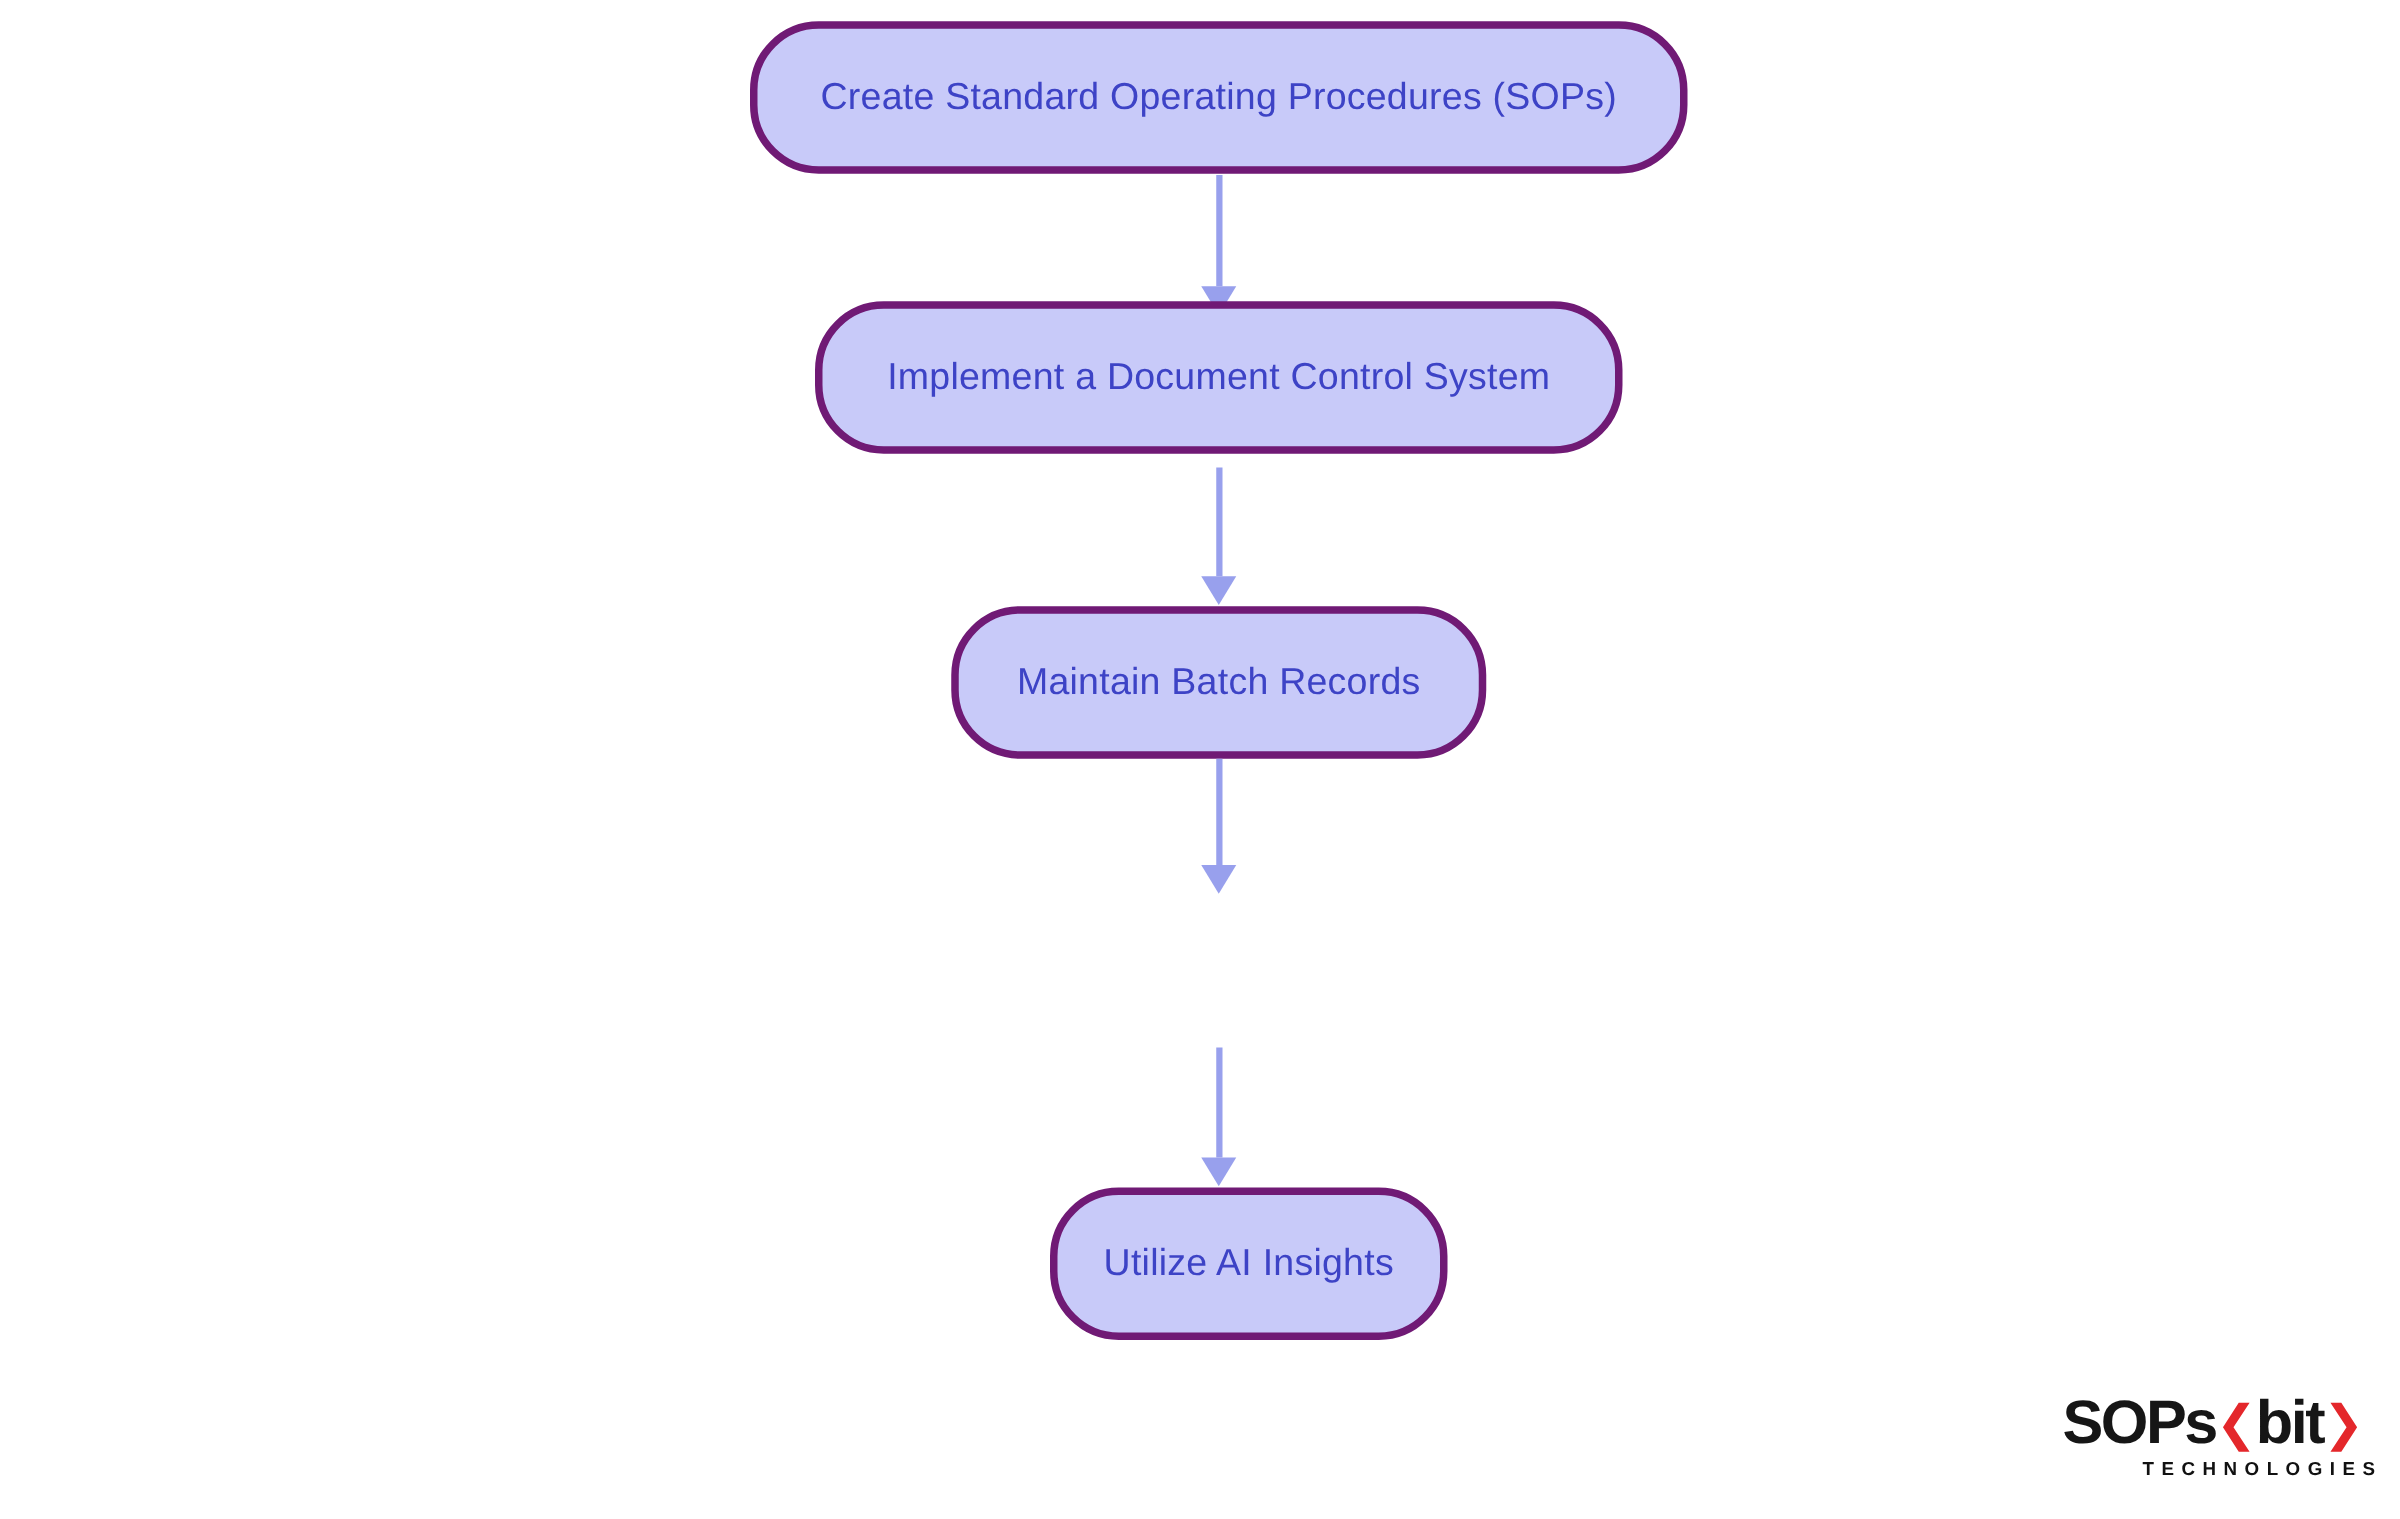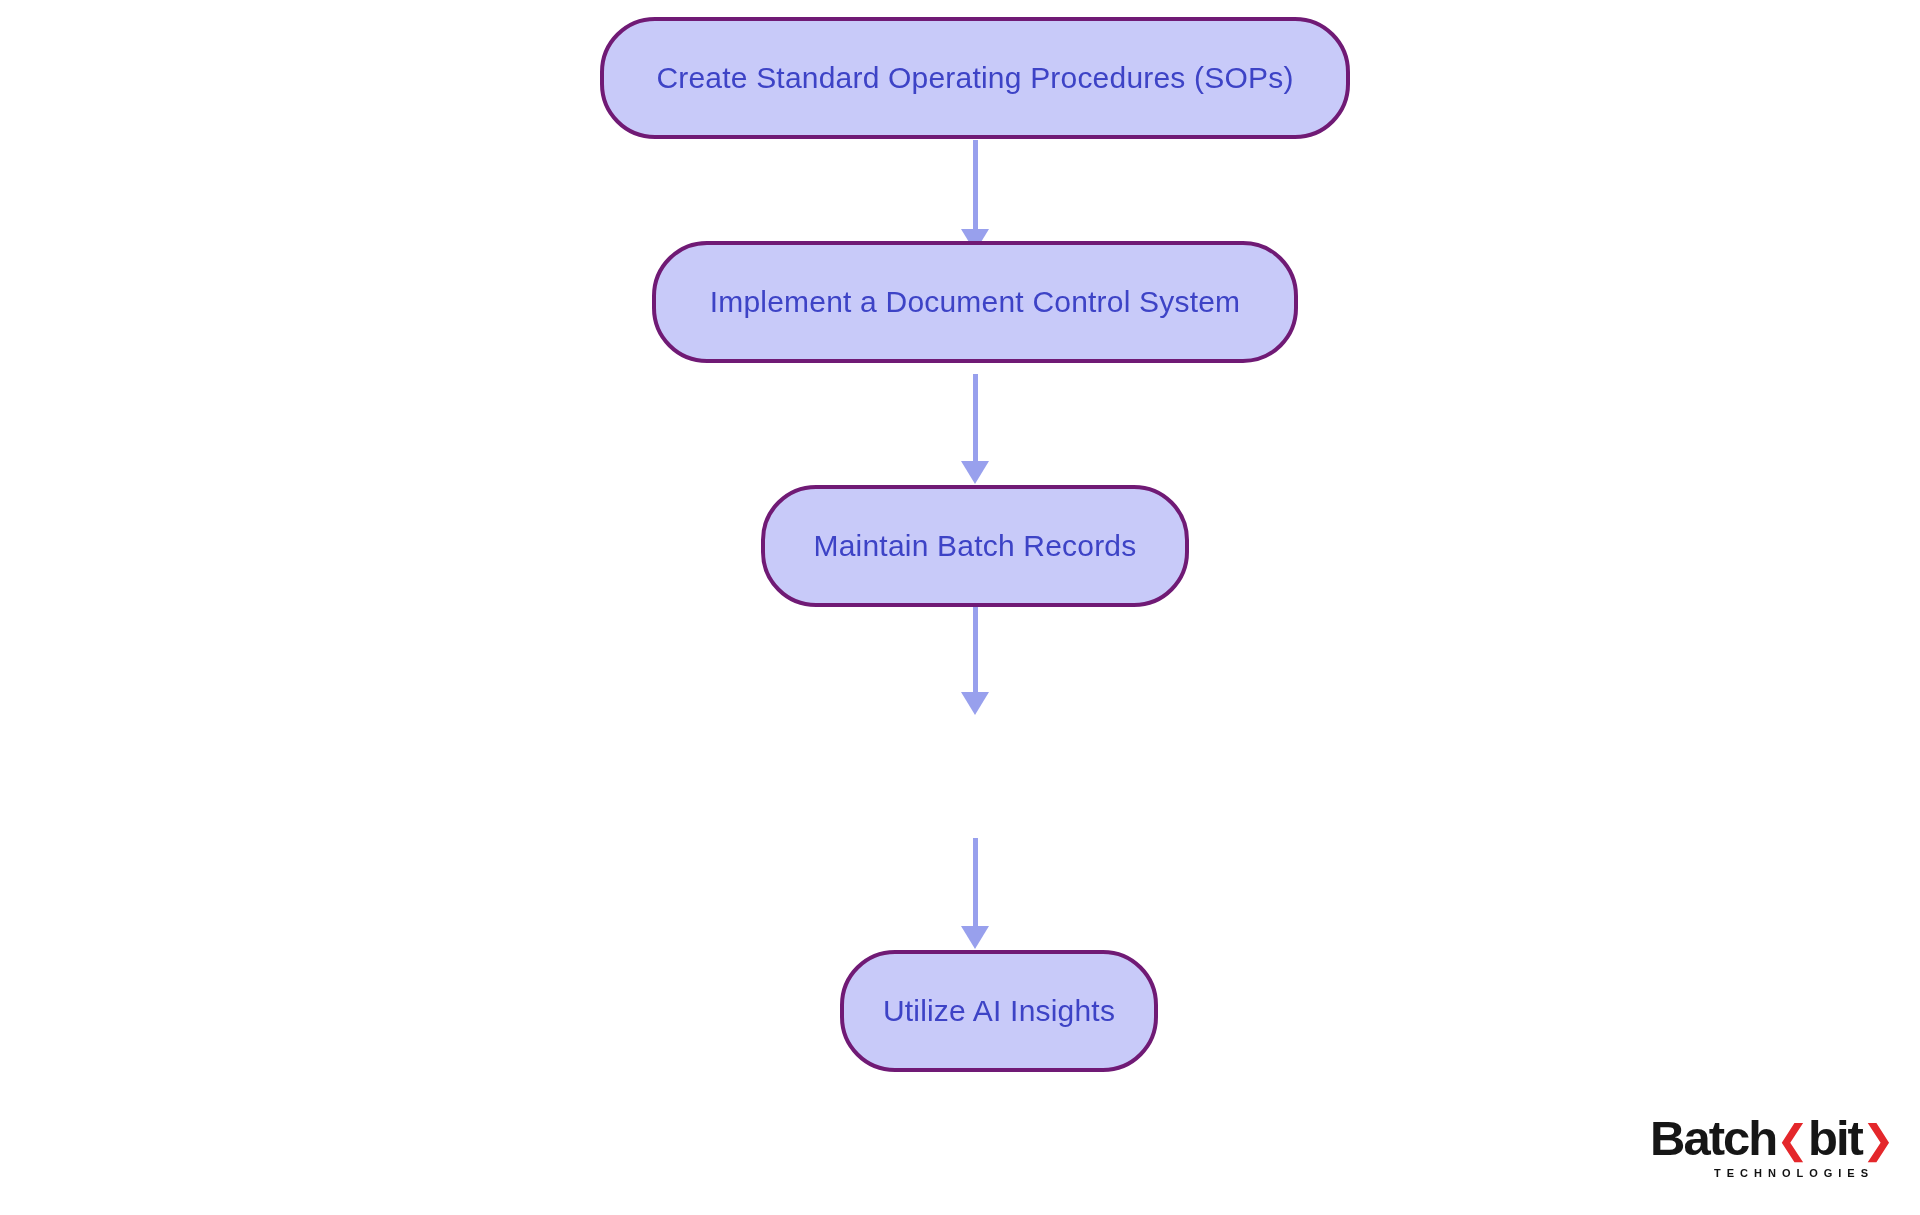--- a/index.html
+++ b/index.html
@@ -11,21 +11,21 @@
   }
   .canvas {
     position: relative;
     width: 1920px; height: 1215px;
   }
   
   .node {
     position: absolute;
     height: 122px;
     background: #c8caf9;
-    border: 4px solid #701a75;
+    border: 6px solid #701a75;
     border-radius: 55px;
     display: flex;
     align-items: center;
     justify-content: center;
   }
   .node-label {
     color: #3d43c6;
     font-size: 30px;
     letter-spacing: 0.2px;
     white-space: nowrap;
@@ -70,21 +70,21 @@
     color: #e4272b;
     font-size: 0.8em;
     letter-spacing: -1px;
     position: relative;
     top: -2px;
   }
   .logo-sub {
     margin-top: 4px;
     margin-left: 64px;
     font-weight: bold;
-    font-size: 11px;
+    font-size: 15px;
     letter-spacing: 6px;
     color: #111111;
     white-space: nowrap;
   }
 </style>
 </head>
 <body>
 
 <div class="canvas">
 
@@ -120,18 +120,18 @@
     <div class="shaft"></div>
     <div class="head"></div>
   </div>
 
   <div class="node" style="left:840px; top:950px; width:318px;">
     <span class="node-label">Utilize AI Insights</span>
   </div>
 
   <div class="logo">
     <div class="logo-word">
-      <span>Batch</span><span class="lg-chev">❮</span><span>bit</span><span class="lg-chev">❯</span>
+      <span>SOPs</span><span class="lg-chev">❮</span><span>bit</span><span class="lg-chev">❯</span>
     </div>
     <div class="logo-sub">TECHNOLOGIES</div>
   </div>
 
 </div>
 
 </body></html>

